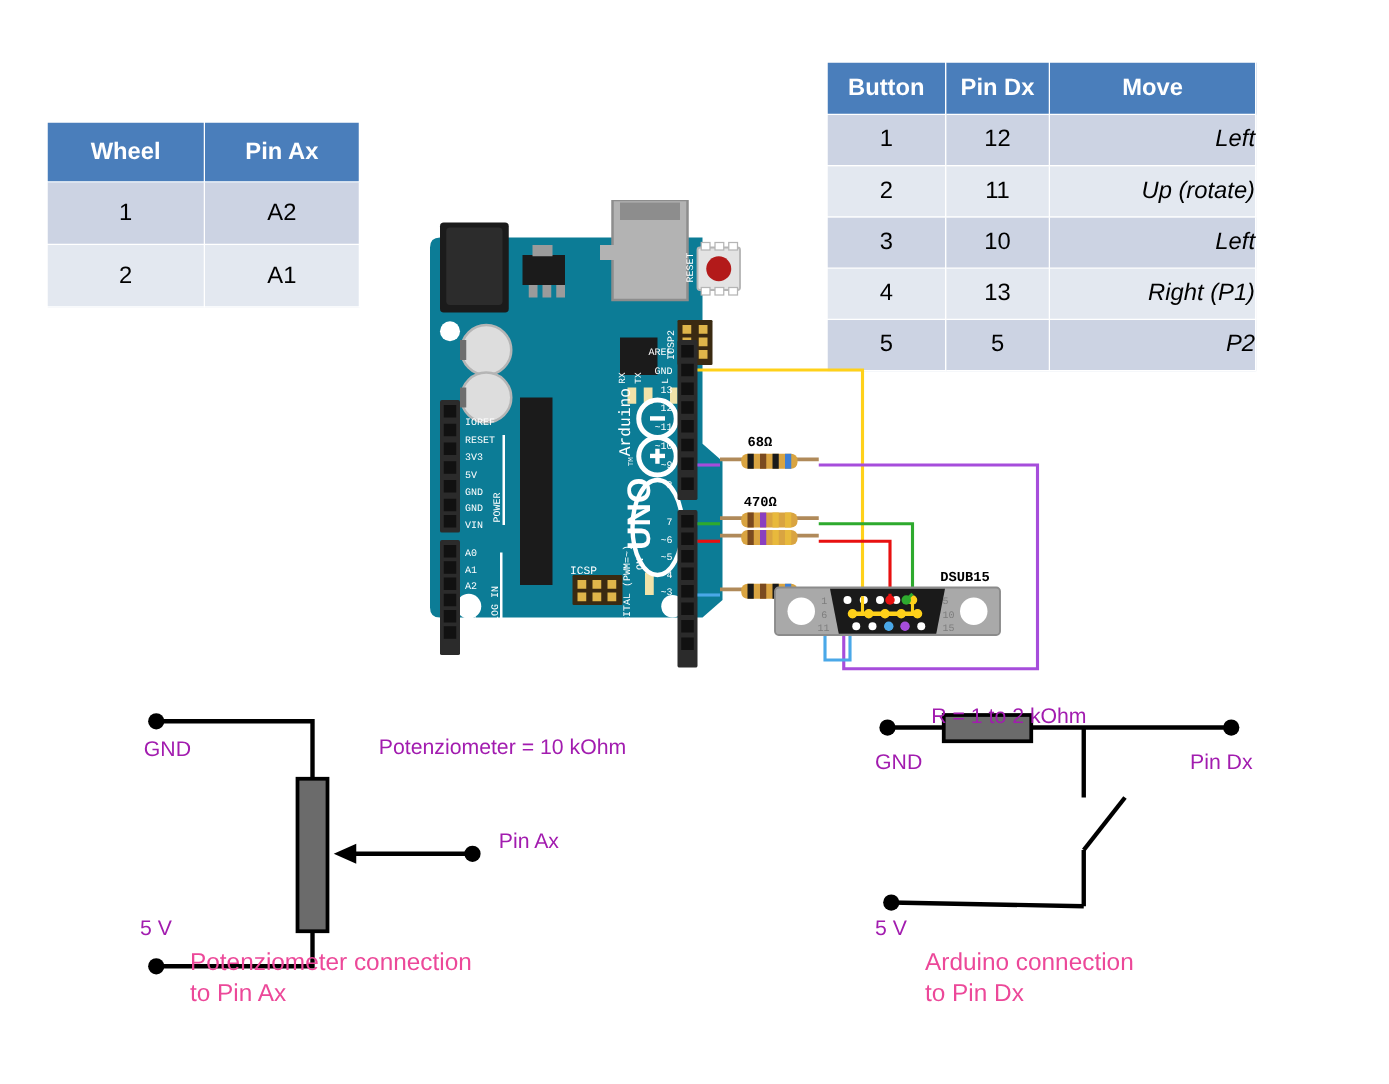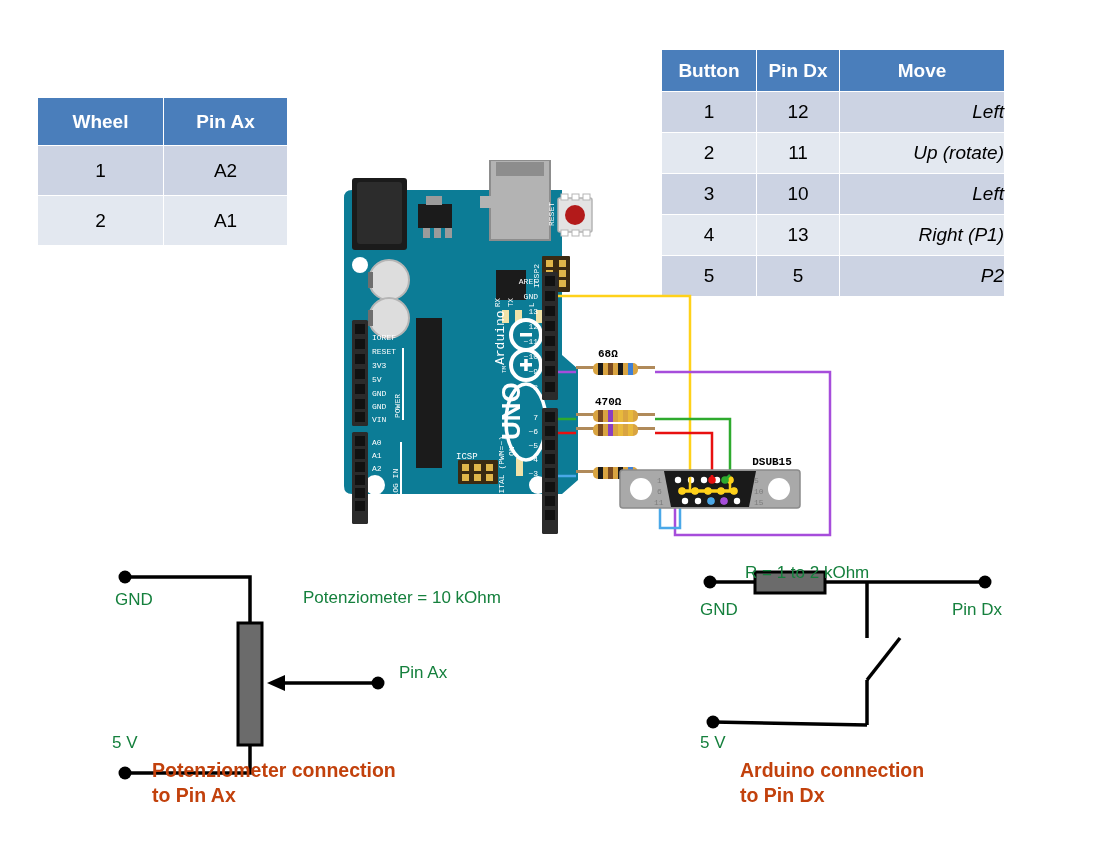--- a/index.html
+++ b/index.html
@@ -34,27 +34,27 @@
   #button-table .col-b{width:94px;}
   #button-table .col-d{width:82px;}
   #button-table .col-m{width:164px;}
 
   
   #board-area{left:330px;top:160px;width:530px;height:380px;}
   #pot-diagram{left:95px;top:555px;width:500px;height:265px;}
   #btn-diagram{left:685px;top:550px;width:400px;height:270px;}
 
   .cap{
-    color:#c2410c;font-weight:bold;font-size:19.5px;line-height:25px;
+    color:#ec4899;font-weight:normal;font-size:19.5px;line-height:25px;
     white-space:pre-line;
   }
   #pot-caption{left:152px;top:758px;}
   #btn-caption{left:740px;top:758px;}
 
-  .dlabel{font-size:17px;color:#15803d;white-space:nowrap;}
+  .dlabel{font-size:17px;color:#a21caf;white-space:nowrap;}
 </style>
 </head>
 <body>
 
 <table class="dtable abs" id="wheel-table">
   <thead>
     <tr>
       <th class="col-w">Wheel</th>
       <th class="col-p">Pin Ax</th>
     </tr>

